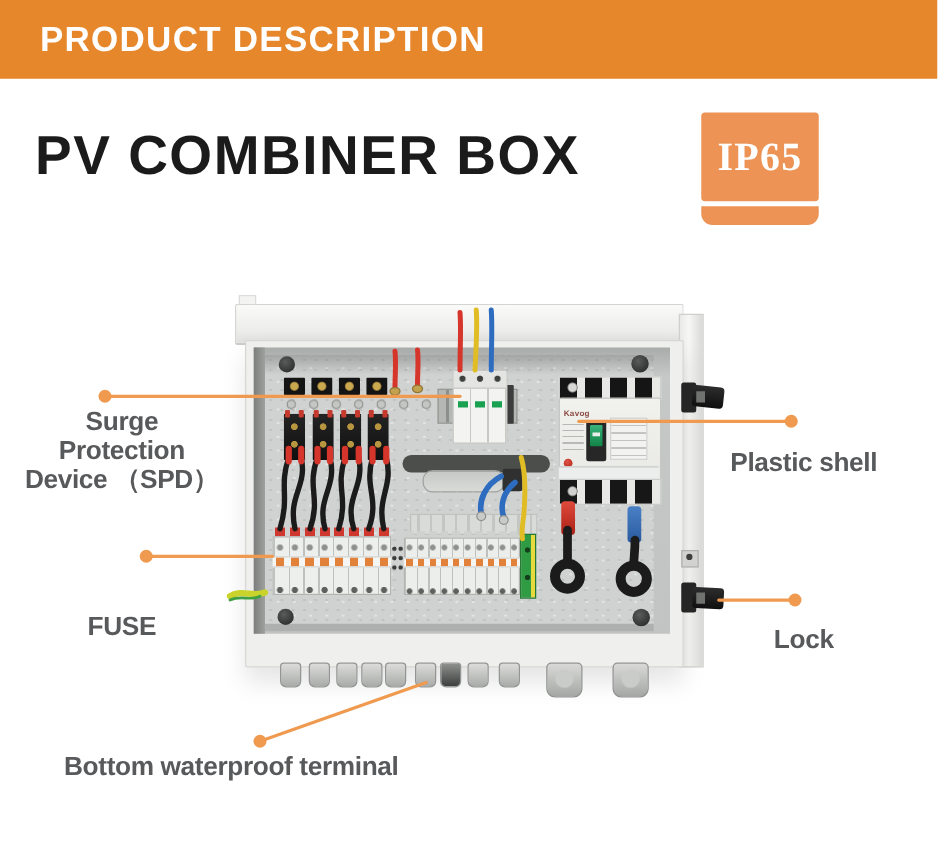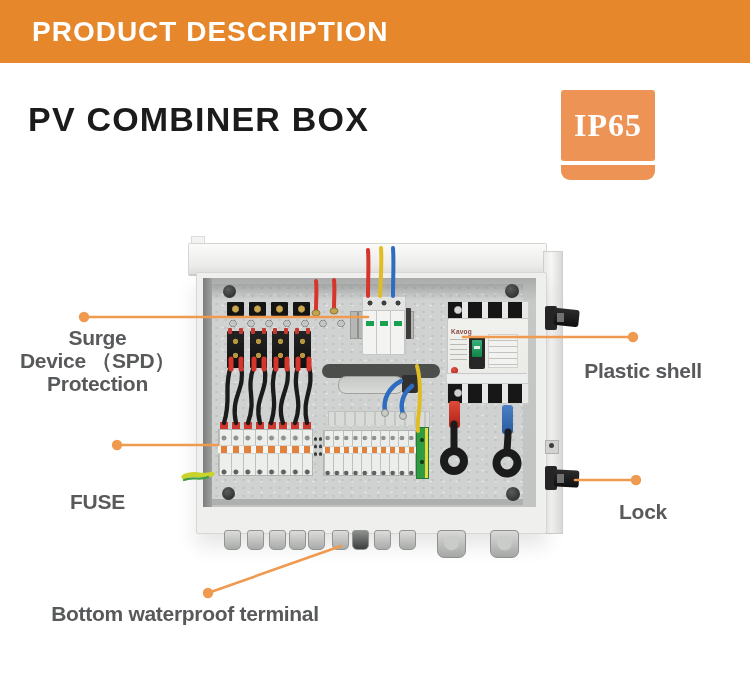--- a/index.html
+++ b/index.html
@@ -4,21 +4,21 @@
 <style>
   html,body{margin:0;padding:0;}
   body{position:relative;width:750px;height:680px;background:#ffffff;overflow:hidden;
        font-family:"Liberation Sans",sans-serif;}
   .abs{position:absolute;}
 
   
   .banner{left:0;top:0;width:750px;height:63px;background:var(--banner-bg,#E7872C);
           color:#fff;font-size:28px;font-weight:700;letter-spacing:1px;line-height:63px;
           padding-left:32px;box-sizing:border-box;}
-  .page-title{left:28px;top:100px;font-size:34px;font-weight:700;letter-spacing:1.2px;
+  .page-title{left:28px;top:100px;font-size:44px;font-weight:700;letter-spacing:1.2px;
               color:var(--title-text,#1B1B1B);}
   .badge-square{left:561px;top:90px;width:94px;height:71px;background:var(--badge-bg,#EC9355);
                 border-radius:3px;color:#fff;text-align:center;line-height:71px;
                 font-family:"Liberation Serif",serif;font-weight:700;font-size:32px;letter-spacing:1px;}
   .badge-strip{left:561px;top:165px;width:94px;height:15px;background:var(--badge-bg,#EC9355);
                border-radius:0 0 9px 9px;}
 
   
   .callout{color:var(--label-text,#58595B);font-size:21px;font-weight:700;letter-spacing:-0.3px;
            line-height:23px;text-align:center;}
@@ -323,19 +323,19 @@
     <circle class="leader-dot" cx="633" cy="337" r="5.2"></circle>
     <path class="leader" d="M575,480 L636,480"></path>
     <circle class="leader-dot" cx="636" cy="480" r="5.2"></circle>
     <path class="leader" d="M341,546 L208,593"></path>
     <circle class="leader-dot" cx="208" cy="593" r="5.2"></circle>
   </g>
 </svg>
 
 <div class="abs callout label-layer" style="left:15px;top:326px;width:165px;">
   <div>Surge</div>
+  <div>Protection</div>
   <div>Device （SPD）</div>
-  <div>Protection</div>
 </div>
 <div class="abs callout label-layer" style="left:15px;top:474px;width:165px;margin-top:16px;">FUSE</div>
 <div class="abs callout label-layer" style="left:578px;top:359px;width:130px;">Plastic shell</div>
 <div class="abs callout label-layer" style="left:580px;top:500px;width:126px;">Lock</div>
 <div class="abs callout label-layer" style="left:40px;top:602px;width:290px;">Bottom waterproof terminal</div>
 
 </body></html>

